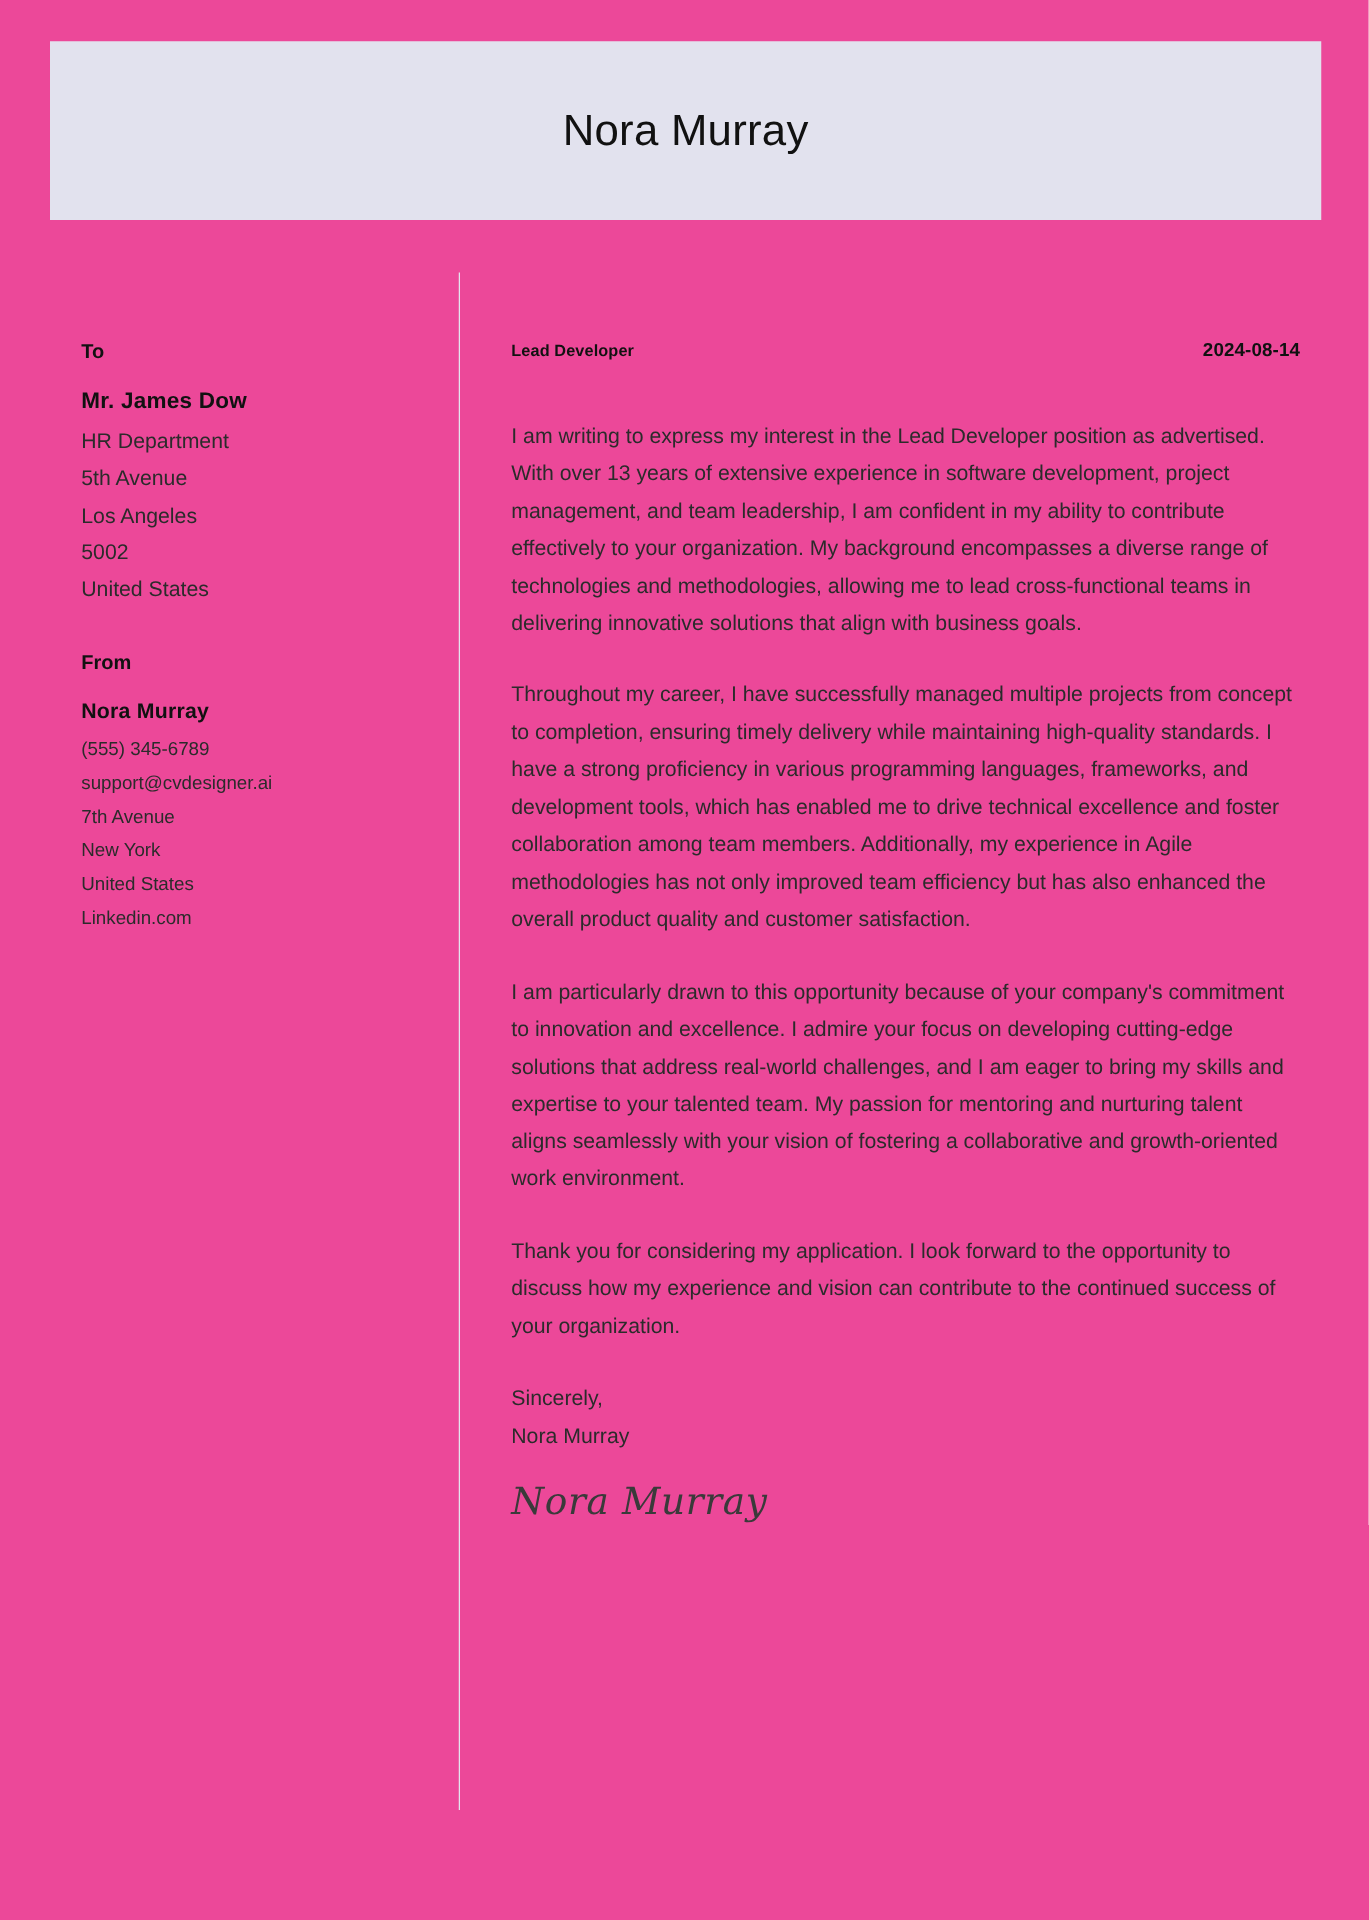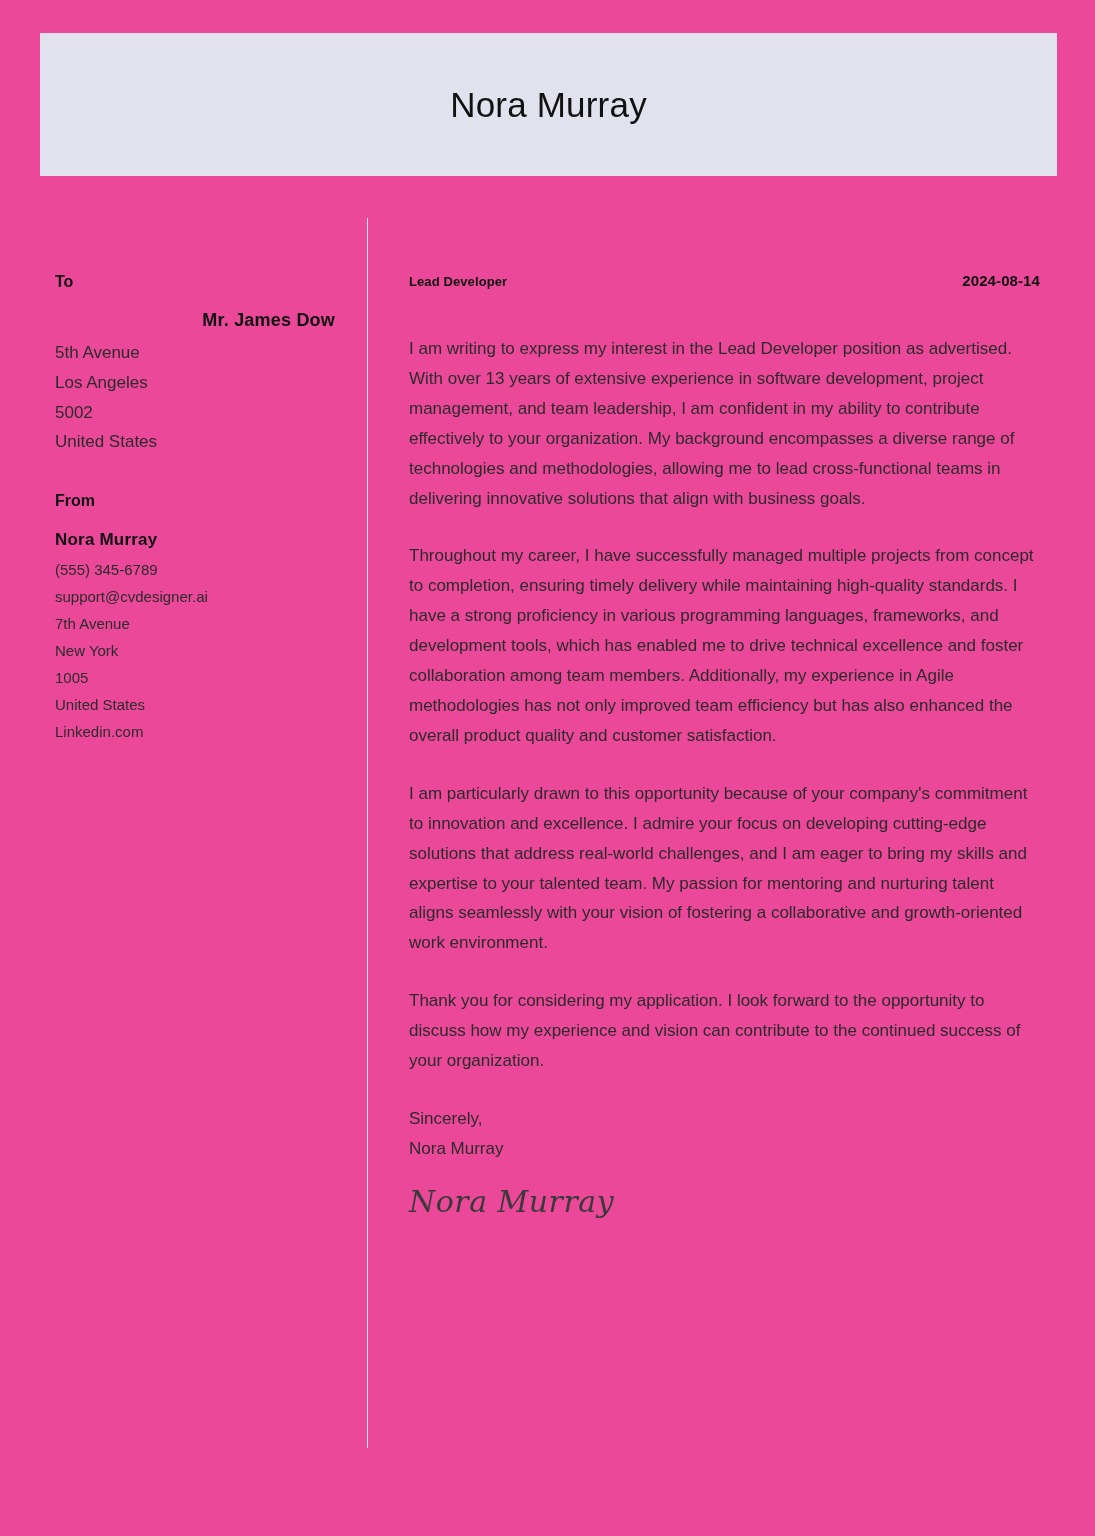--- a/index.html
+++ b/index.html
@@ -51,39 +51,38 @@
     left: 367px;
     top: 218px;
     width: 1px;
     height: 1230px;
     background: #e3e3ef;
   }
 
   
   .left-col {
     position: absolute;
-    left: 55px;
+    left: 65px;
     top: 272px;
     width: 280px;
   }
   .block-label {
     font-size: 16px;
     font-weight: 700;
     color: #111111;
     line-height: 1.2;
     margin: 0 0 18px 0;
   }
   .recipient-name {
     font-size: 18px;
     font-weight: 700;
     color: #111111;
     line-height: 1.25;
     margin: 0 0 6px 0;
     letter-spacing: 0.2px;
-    text-align: right;
   }
   .addr-line {
     font-size: 17px;
     font-weight: 400;
     color: #2b2b2b;
     line-height: 1.76;
     margin: 0;
   }
   .from-block {
     margin-top: 34px;
@@ -180,34 +179,34 @@
     <div class="header-name">Nora Murray</div>
   </div>
 
   <div class="divider"></div>
 
   <div class="left-col">
 
     <div>
       <div class="block-label">To</div>
       <div class="recipient-name">Mr. James Dow</div>
+      <div class="addr-line">HR Department</div>
       <div class="addr-line">5th Avenue</div>
       <div class="addr-line">Los Angeles</div>
       <div class="addr-line">5002</div>
       <div class="addr-line">United States</div>
     </div>
 
     <div class="from-block">
       <div class="block-label">From</div>
       <div class="sender-name">Nora Murray</div>
       <div class="from-line">(555) 345-6789</div>
       <div class="from-line">support@cvdesigner.ai</div>
       <div class="from-line">7th Avenue</div>
       <div class="from-line">New York</div>
-      <div class="from-line">1005</div>
       <div class="from-line">United States</div>
       <div class="from-line">Linkedin.com</div>
     </div>
 
   </div>
 
   <div class="right-col">
 
     <div class="letter-head">
       <div class="job-title">Lead Developer</div>

